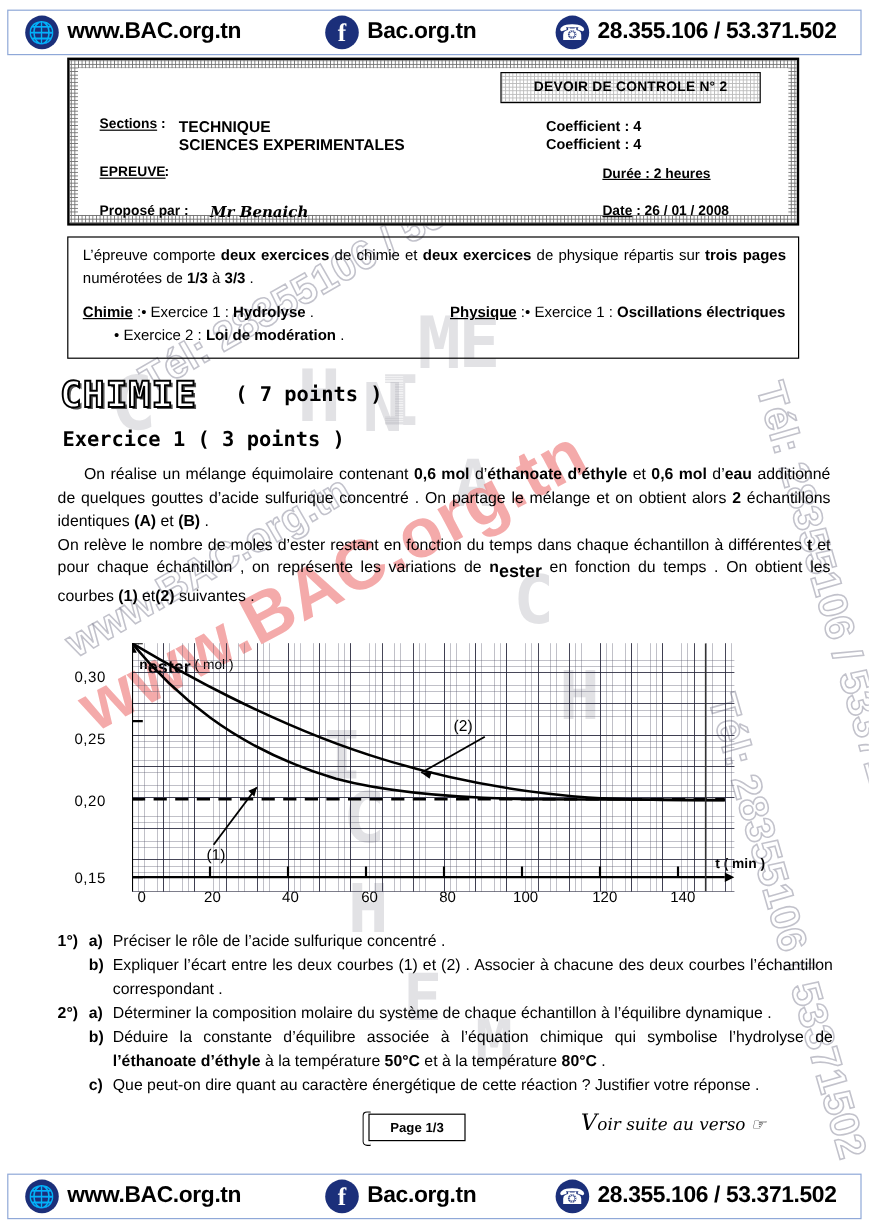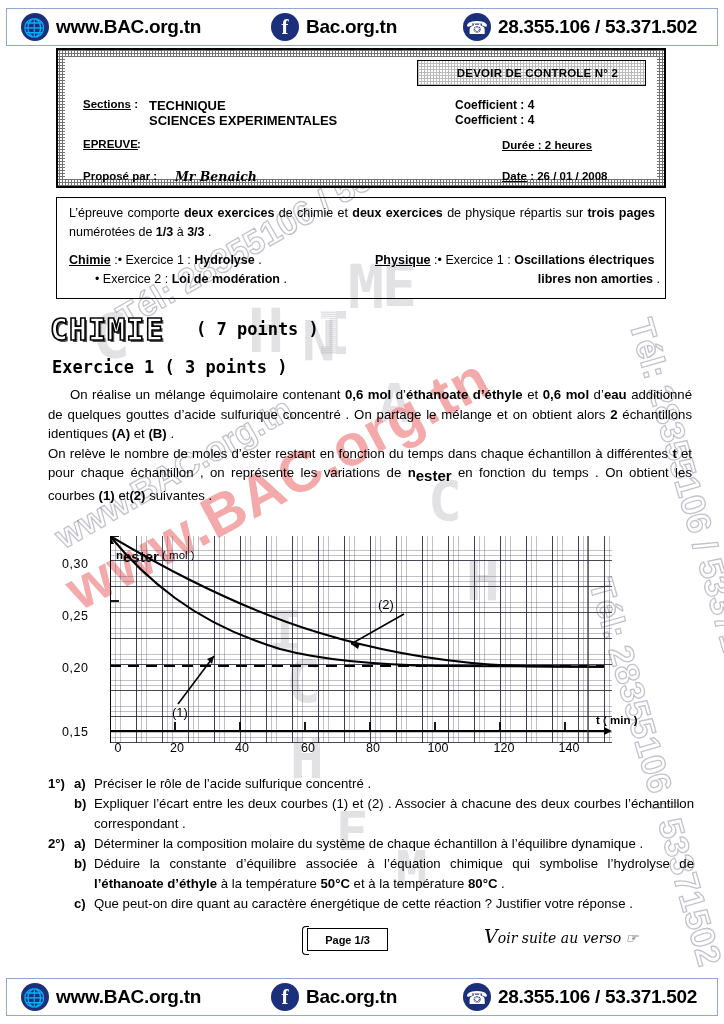--- a/index.html
+++ b/index.html
@@ -73,21 +73,20 @@
   }
   .devoir{
     position:absolute;left:352px;top:3px;width:215px;height:24px;
     border:1px solid #000;
     display:flex;align-items:center;justify-content:center;
     font-size:11.5px;font-weight:bold;letter-spacing:.2px;
     background-image:
       repeating-linear-gradient(0deg,#bbb 0 1px,transparent 1px 3px),
       repeating-linear-gradient(90deg,#bbb 0 1px,transparent 1px 3px);
     background-size:3px 3px;
-    padding-left:12px;
   }
   .devoir span{background:rgba(255,255,255,.0);}
   .sections-lbl{position:absolute;left:18px;top:41px;font-size:11.5px;font-weight:bold;}
   .sections-lbl u{text-decoration:underline;}
   .sec1{position:absolute;left:84px;top:41px;font-size:13px;font-weight:bold;}
   .sec2{position:absolute;left:84px;top:56px;font-size:13px;font-weight:bold;}
   .coef1{position:absolute;left:390px;top:41px;font-size:12px;font-weight:bold;}
   .coef2{position:absolute;left:390px;top:56px;font-size:12px;font-weight:bold;}
   .epreuve-lbl{position:absolute;left:18px;top:81px;font-size:11.5px;font-weight:bold;text-decoration:underline;}
   .epreuve-colon{position:absolute;left:72px;top:81px;font-size:11.5px;font-weight:bold;}
@@ -317,21 +316,20 @@
     <span>L’épreuve comporte </span><span class="b">deux exercices</span><span> de  chimie  et  </span><span class="b">deux exercices</span><span>  de  physique  répartis  sur  </span><span class="b">trois pages</span><span> numérotées de  </span><span class="b">1/3</span><span> à  </span><span class="b">3/3</span><span> .</span>
   </div>
 
   <div class="desc-chimie">
     <span class="u b">Chimie</span><span> :</span><span>• Exercice 1 : </span><span class="b">Hydrolyse</span> .
     <span class="ind"><span>• Exercice 2 : </span><span class="b">Loi de modération</span> .</span>
   </div>
 
   <div class="desc-phys">
     <span class="u b">Physique</span><span> :</span><span>• Exercice 1 : </span><span class="b">Oscillations électriques</span>
-    <span class="rt"><span class="b">libres non amorties</span> .</span>
   </div>
 </div>
 
 <div class="chimie-title">CHIMIE</div>
 <div class="chimie-pts">( 7 points )</div>
 <div class="ex1-title">Exercice 1 ( 3 points )</div>
 
 <div class="body-text">
   <p class="first"><span>On  réalise  un  mélange  équimolaire contenant </span><span class="b">0,6 mol</span><span> d’</span><span class="b">éthanoate d’éthyle</span><span> et </span><span class="b">0,6 mol</span><span> d’</span><span class="b">eau</span><span> additionné de  quelques  gouttes  d’acide  sulfurique concentré . On partage le mélange et on obtient alors </span><span class="b">2</span><span> échantillons identiques </span><span class="b">(A)</span><span> et </span><span class="b">(B)</span><span> .</span></p>
 

